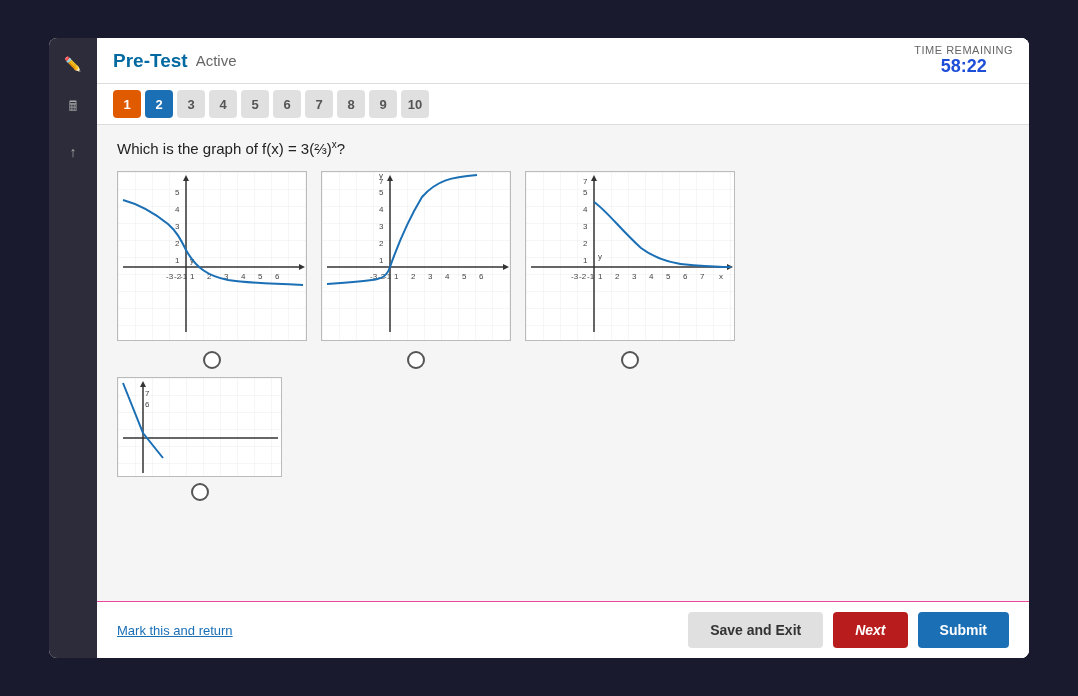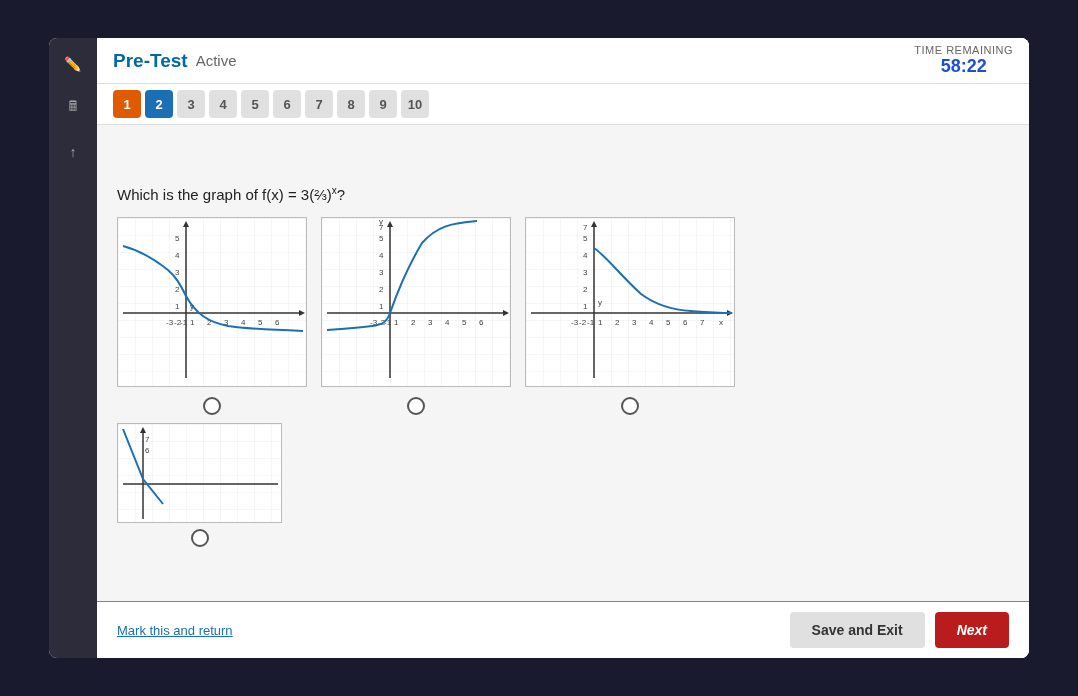--- a/index.html
+++ b/index.html
@@ -126,21 +126,20 @@
     
     .content {
       flex: 1;
       padding: 14px 20px;
       overflow: hidden;
     }
     .question-text {
       font-size: 15px;
       color: #222;
       margin-bottom: 14px;
-      margin-top: 46px;
     }
     .question-text sup { font-size: 10px; }
     
     .graphs-row {
       display: flex;
       gap: 14px;
       margin-bottom: 8px;
     }
     .graph-option {
       display: flex;
@@ -398,16 +397,17 @@
           <div class="radio-circle"></div>
         </div>
       </div>
     </div>
 
     <div class="footer">
       <span class="mark-link">Mark this and return</span>
       <div class="footer-buttons">
         <button class="btn btn-save">Save and Exit</button>
         <button class="btn btn-next">Next</button>
+        <button class="btn btn-submit">Submit</button>
       </div>
     </div>
   </div>
 </div>
 
 </body></html>

